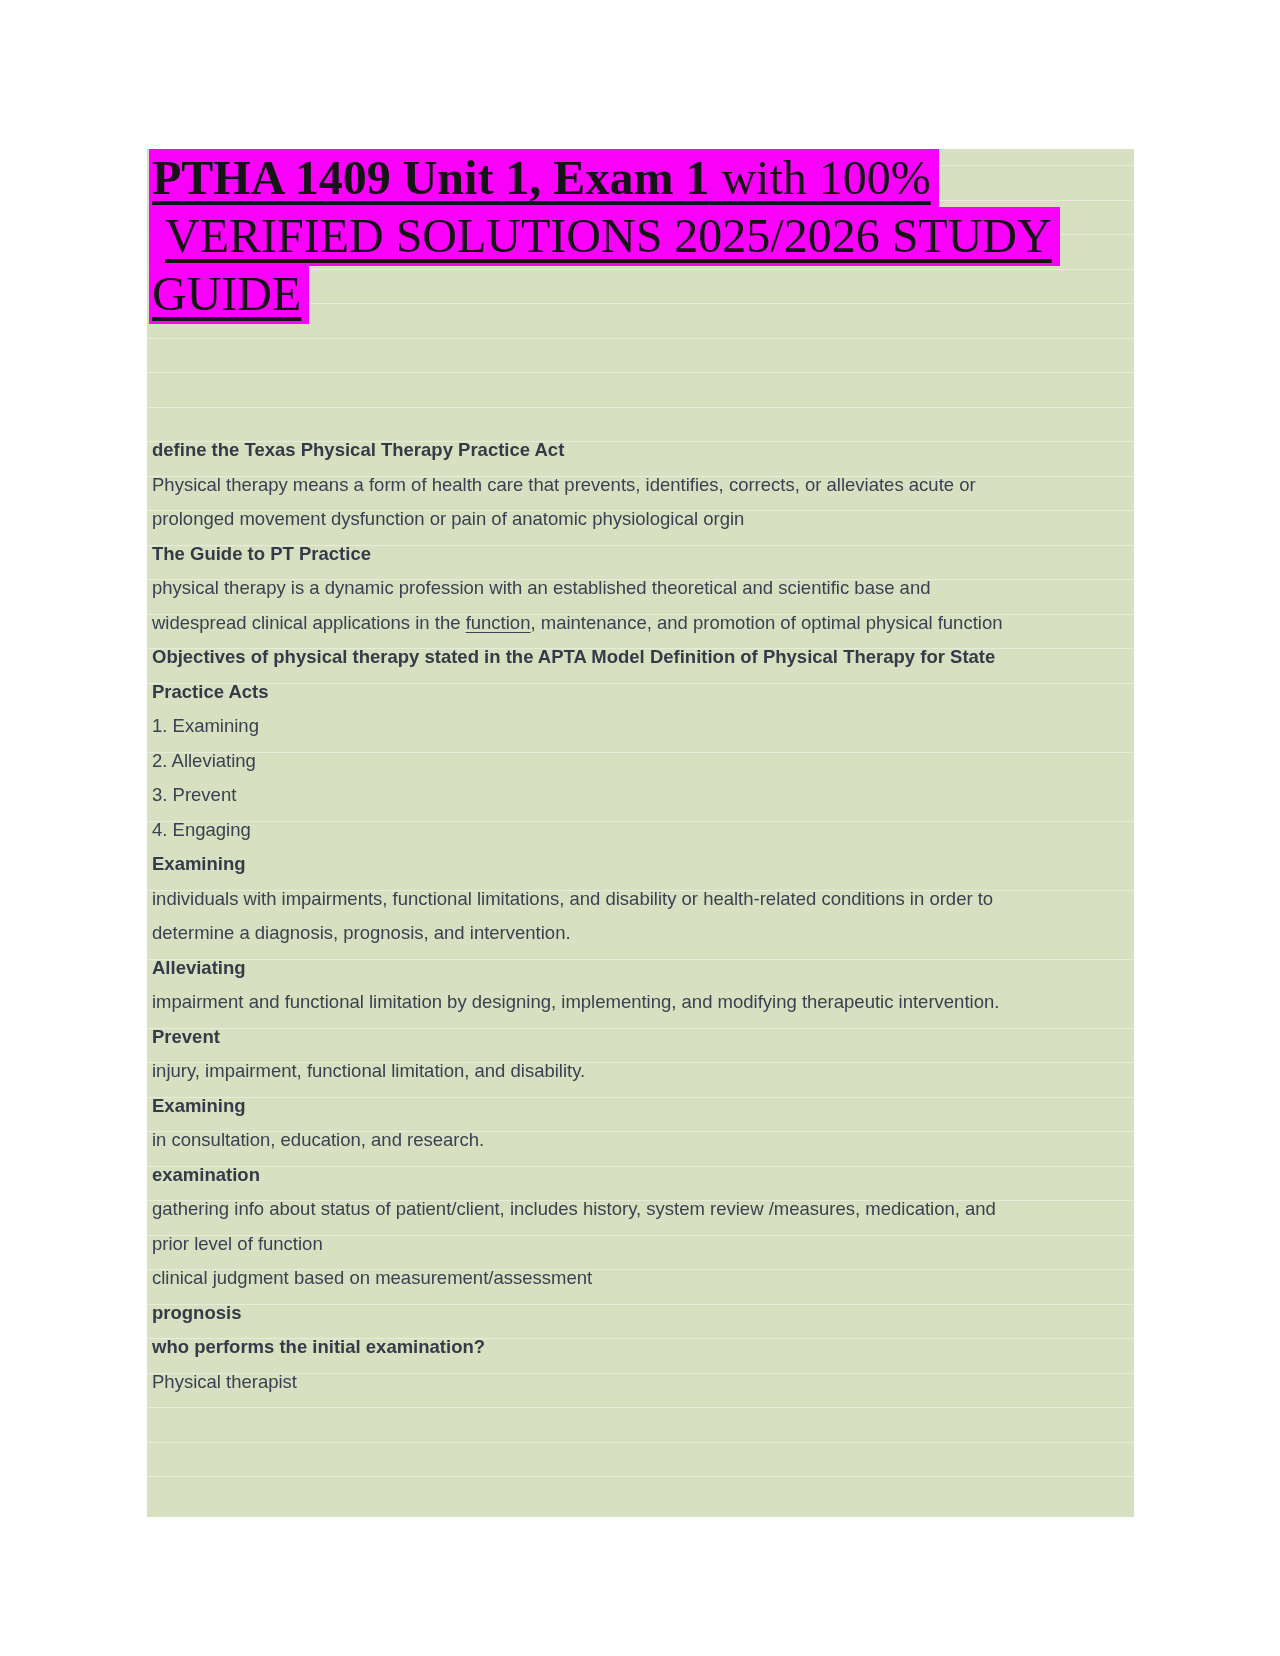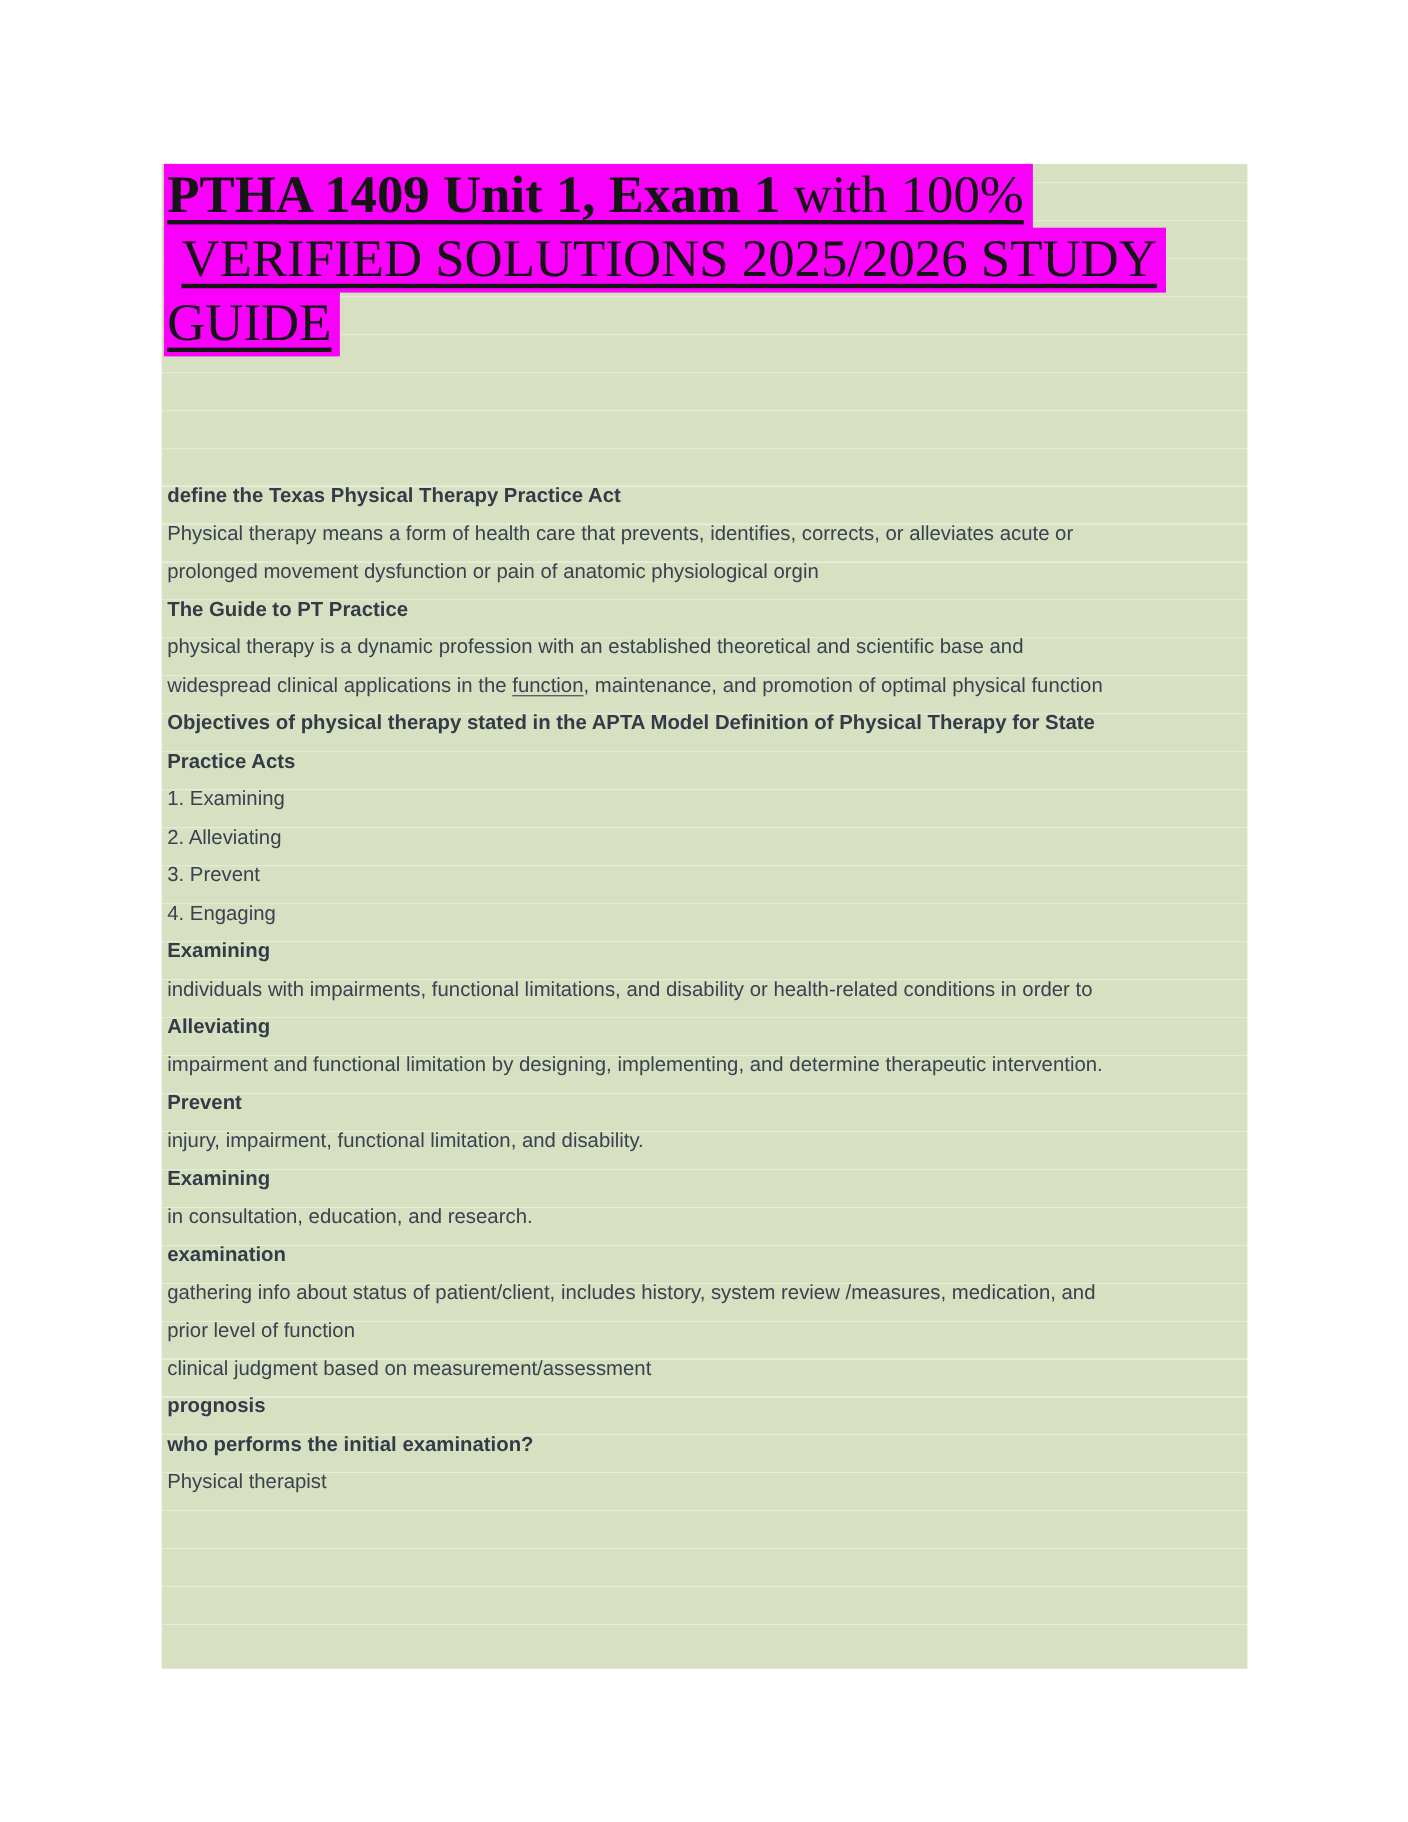--- a/index.html
+++ b/index.html
@@ -79,22 +79,23 @@
         <div class="body-line answer"><span>physical therapy is a dynamic profession with an established theoretical and scientific base and</span></div>
         <div class="body-line answer"><span>widespread clinical applications in the </span><span class="u">function</span><span>, maintenance, and promotion of optimal physical function</span></div>
         <div class="body-line question"><span>Objectives of physical therapy stated in the APTA Model Definition of Physical Therapy for State</span></div>
         <div class="body-line question"><span>Practice Acts</span></div>
         <div class="body-line answer"><span>1. Examining</span></div>
         <div class="body-line answer"><span>2. Alleviating</span></div>
         <div class="body-line answer"><span>3. Prevent</span></div>
         <div class="body-line answer"><span>4. Engaging</span></div>
         <div class="body-line question"><span>Examining</span></div>
         <div class="body-line answer"><span>individuals with impairments, functional limitations, and disability or health-related conditions in order to</span></div>
+        <div class="body-line answer"><span>determine a diagnosis, prognosis, and intervention.</span></div>
         <div class="body-line question"><span>Alleviating</span></div>
-        <div class="body-line answer"><span>impairment and functional limitation by designing, implementing, and determine therapeutic intervention.</span></div>
+        <div class="body-line answer"><span>impairment and functional limitation by designing, implementing, and modifying therapeutic intervention.</span></div>
         <div class="body-line question"><span>Prevent</span></div>
         <div class="body-line answer"><span>injury, impairment, functional limitation, and disability.</span></div>
         <div class="body-line question"><span>Examining</span></div>
         <div class="body-line answer"><span>in consultation, education, and research.</span></div>
         <div class="body-line question"><span>examination</span></div>
         <div class="body-line answer"><span>gathering info about status of patient/client, includes history, system review /measures, medication, and</span></div>
         <div class="body-line answer"><span>prior level of function</span></div>
         <div class="body-line answer"><span>clinical judgment based on measurement/assessment</span></div>
         <div class="body-line question"><span>prognosis</span></div>
         <div class="body-line question"><span>who performs the initial examination?</span></div>

